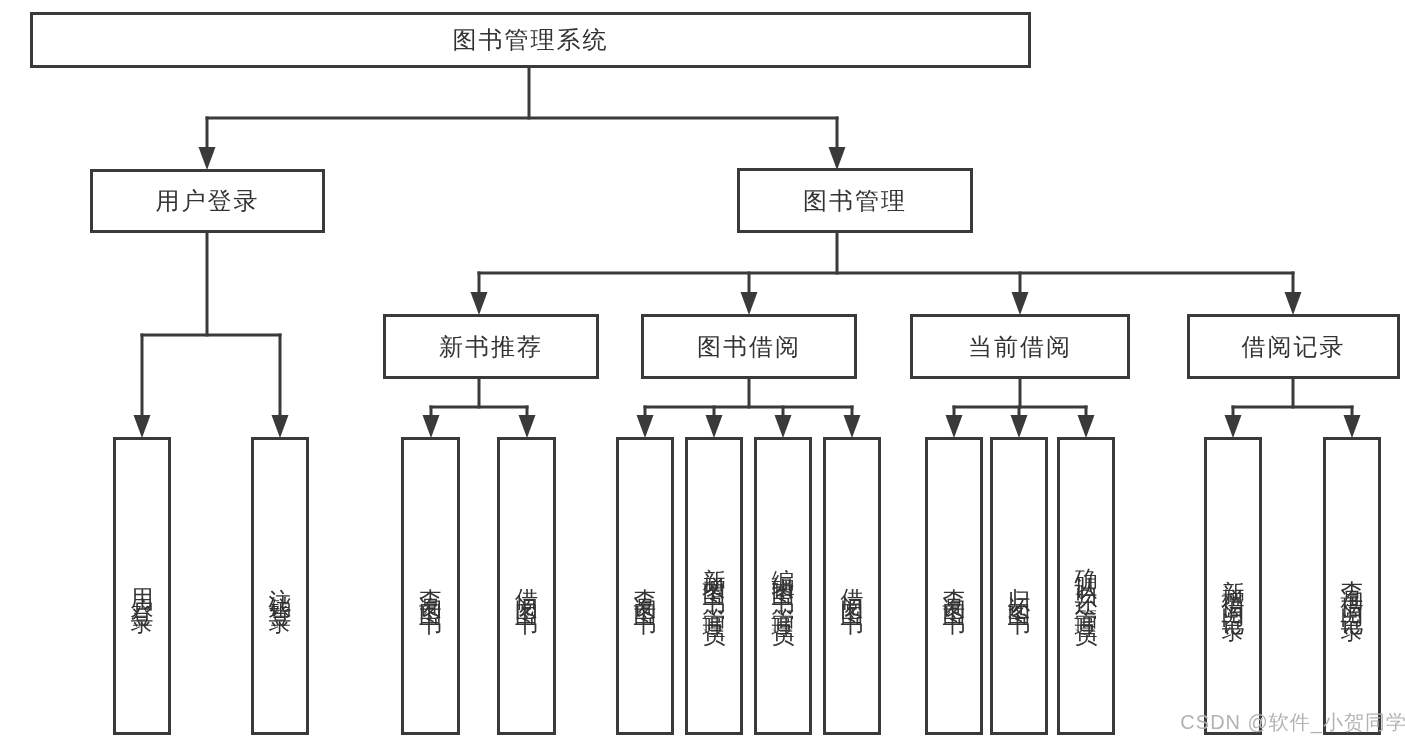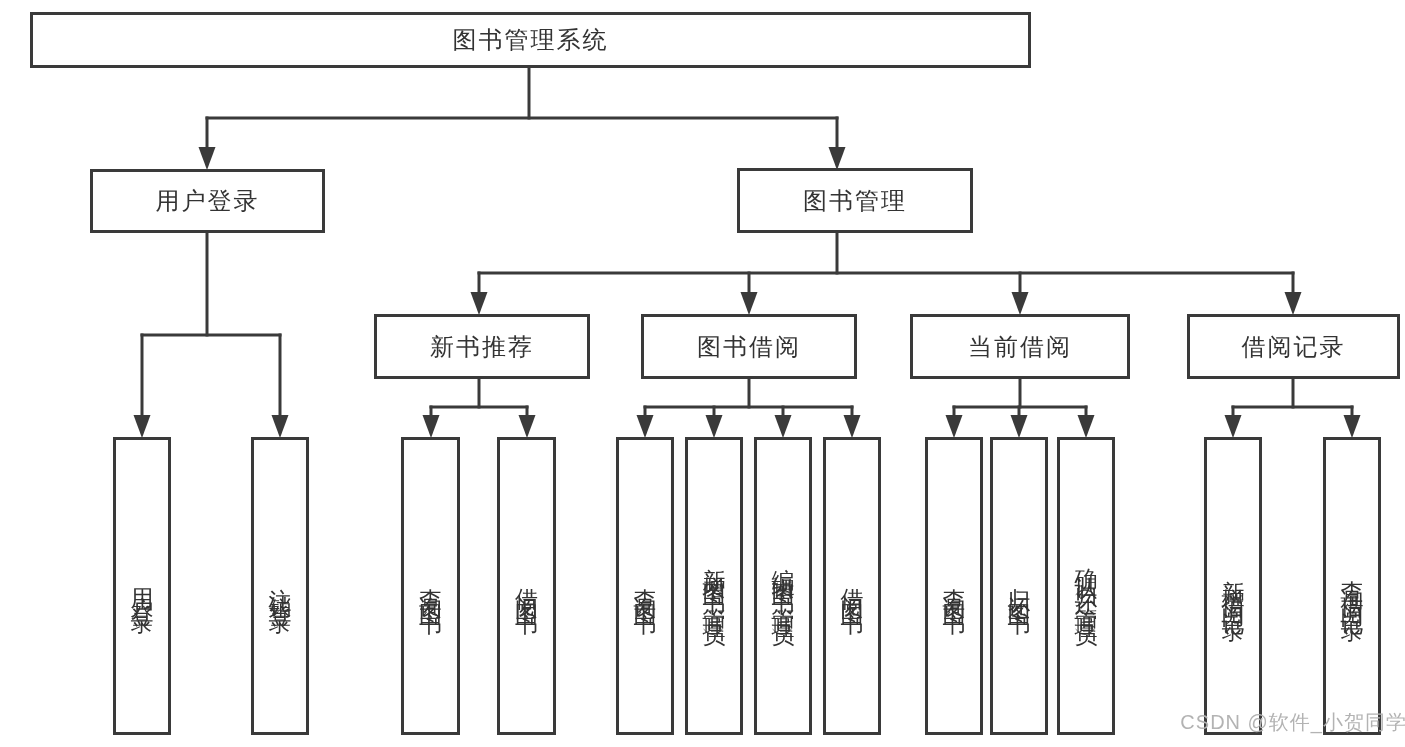--- a/index.html
+++ b/index.html
@@ -108,21 +108,21 @@
     <span>图书管理系统</span>
   </div>
 
   <div class="node node-h" style="left:82px;top:169px;width:235px;height:64px">
     <span>用户登录</span>
   </div>
   <div class="node node-h" style="left:729px;top:168px;width:236px;height:65px">
     <span>图书管理</span>
   </div>
 
-  <div class="node node-h" style="left:366px;top:314px;width:216px;height:65px">
+  <div class="node node-h" style="left:375px;top:314px;width:216px;height:65px">
     <span>新书推荐</span>
   </div>
   <div class="node node-h" style="left:633px;top:314px;width:216px;height:65px">
     <span>图书借阅</span>
   </div>
   <div class="node node-h" style="left:902px;top:314px;width:220px;height:65px">
     <span>当前借阅</span>
   </div>
   <div class="node node-h" style="left:1179px;top:314px;width:213px;height:65px">
     <span>借阅记录</span>

